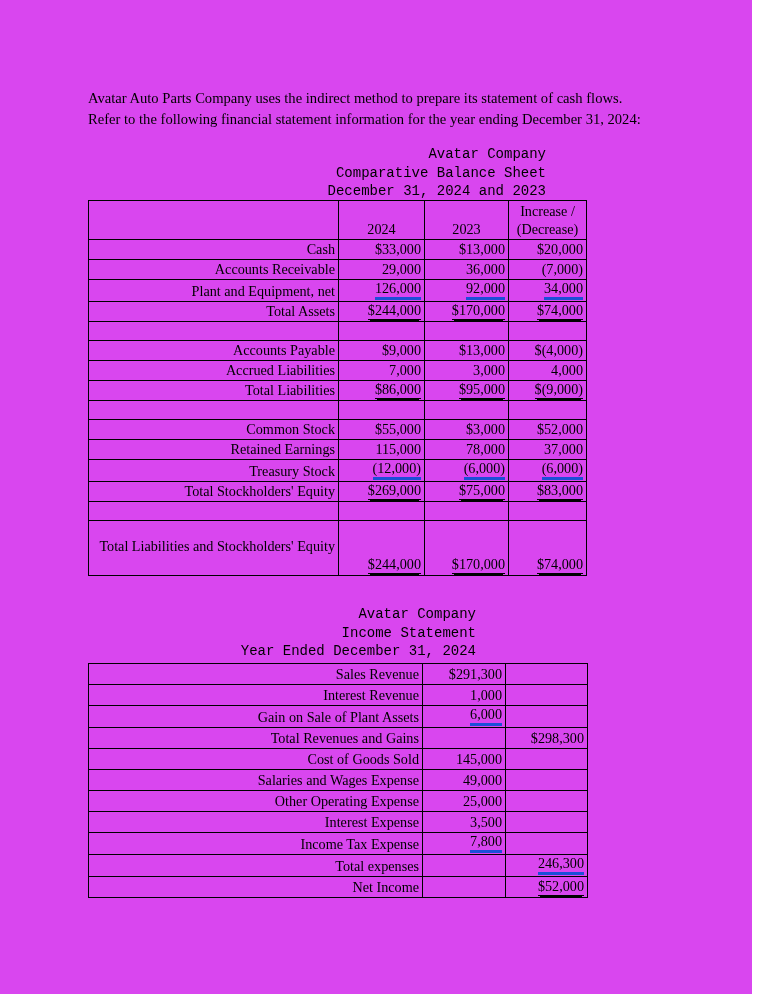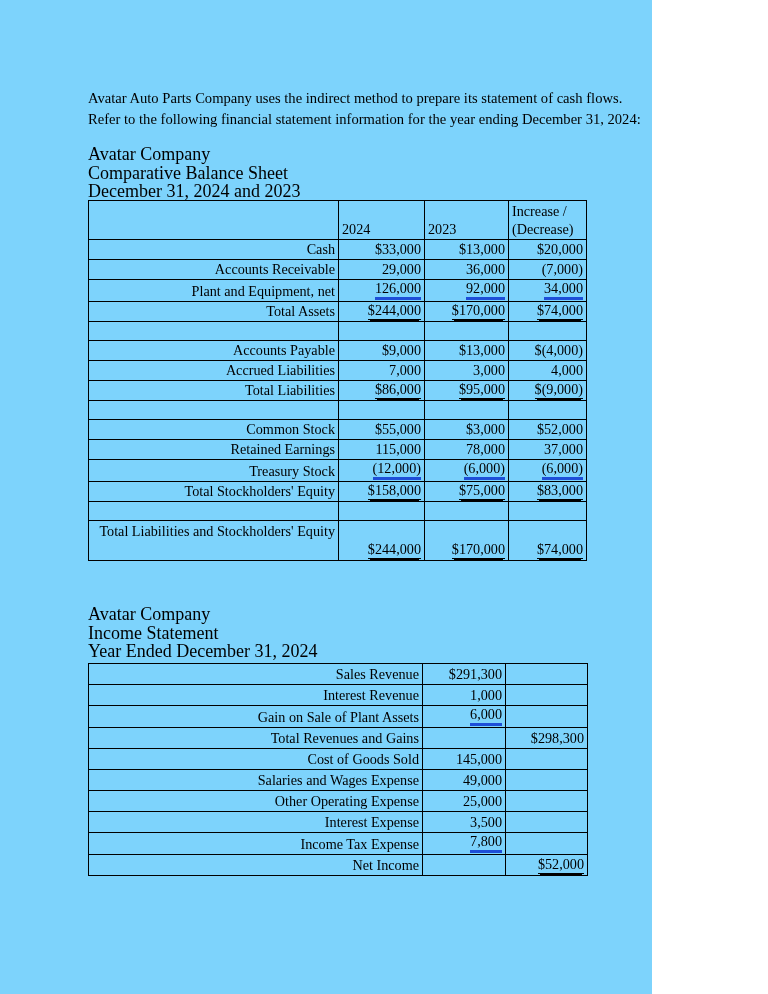--- a/index.html
+++ b/index.html
@@ -12,42 +12,43 @@
     height: 994px;
     font-family: "Liberation Serif", "DejaVu Serif", serif;
     color: #000000;
     position: relative;
     overflow: hidden;
   }
   .page {
     position: absolute;
     left: 0;
     top: 0;
-    width: 652px;
+    width: 752px;
     height: 994px;
-    background: #7dd3fc;
+    background: #d946ef;
   }
 
   
   .intro {
     position: absolute;
     left: 88px;
     top: 88px;
     width: 600px;
     font-size: 14.6px;
     line-height: 21px;
   }
   .intro div { white-space: nowrap; }
 
   
   .heading-block {
     position: absolute;
-    font-size: 18px;
+    font-size: 14px;
     line-height: 18.5px;
-    text-align: left;
+    text-align: right;
+    font-family: Liberation Mono, monospace;
   }
   #bs-heading { left: 88px; top: 145px; width: 458px; }
   #is-heading { left: 88px; top: 605px; width: 388px; }
 
   
   table.fin {
     position: absolute;
     border-collapse: collapse;
     font-size: 14.2px;
     table-layout: fixed;
@@ -80,31 +81,31 @@
 
   
   tr.spacer td { height: 17px; }
 
   
   tr.tall td { height: 36px; }
   tr.tall td.lbl {
     white-space: normal;
     vertical-align: top;
     line-height: 17.5px;
-    padding-top: 2px;
+    padding-top: 17px;
   }
 
   
   #balance-sheet { left: 88px; top: 200px; width: 498px; }
   #balance-sheet col.c-label { width: 250px; }
   #balance-sheet col.c-2024  { width: 86px; }
   #balance-sheet col.c-2023  { width: 84px; }
   #balance-sheet col.c-delta { width: 78px; }
   #balance-sheet tr.head td { height: 37px; vertical-align: bottom; }
-  #balance-sheet tr.head td.num { text-align: left; }
+  #balance-sheet tr.head td.num { text-align: center; }
   .head-two-line {
     display: block;
     line-height: 17.5px;
   }
 
   
   #income-statement { left: 88px; top: 663px; width: 417px; padding-left: 8px; }
   #income-statement col.c-label { width: 334px; }
   #income-statement col.c-amt   { width: 83px; }
   #income-statement col.c-total { width: 82px; }
@@ -210,21 +211,21 @@
           <td class="num"><span>37,000</span></td>
         </tr>
         <tr>
           <td class="lbl">Treasury Stock</td>
           <td class="num"><span class="u1">(12,000)</span></td>
           <td class="num"><span class="u1">(6,000)</span></td>
           <td class="num"><span class="u1">(6,000)</span></td>
         </tr>
         <tr>
           <td class="lbl">Total Stockholders' Equity</td>
-          <td class="num"><span class="u2">$158,000</span></td>
+          <td class="num"><span class="u2">$269,000</span></td>
           <td class="num"><span class="u2">$75,000</span></td>
           <td class="num"><span class="u2">$83,000</span></td>
         </tr>
         <tr class="spacer">
           <td class="lbl">&nbsp;</td>
           <td class="num">&nbsp;</td>
           <td class="num">&nbsp;</td>
           <td class="num">&nbsp;</td>
         </tr>
         <tr class="tall">
@@ -288,20 +289,25 @@
           <td class="lbl">Interest Expense</td>
           <td class="num"><span>3,500</span></td>
           <td class="num">&nbsp;</td>
         </tr>
         <tr>
           <td class="lbl">Income Tax Expense</td>
           <td class="num"><span class="u1">7,800</span></td>
           <td class="num">&nbsp;</td>
         </tr>
         <tr>
+          <td class="lbl">Total expenses</td>
+          <td class="num">&nbsp;</td>
+          <td class="num"><span class="u1">246,300</span></td>
+        </tr>
+        <tr>
           <td class="lbl">Net Income</td>
           <td class="num">&nbsp;</td>
           <td class="num"><span class="u2">$52,000</span></td>
         </tr>
       </tbody>
   </table>
 
 </div>
 
 </body></html>

